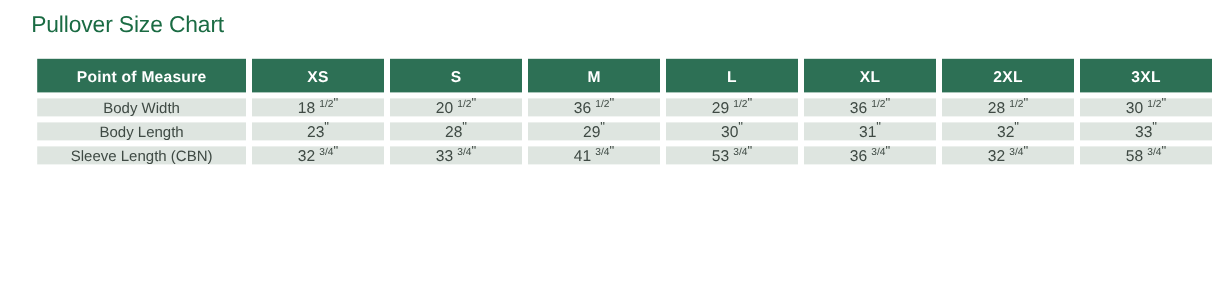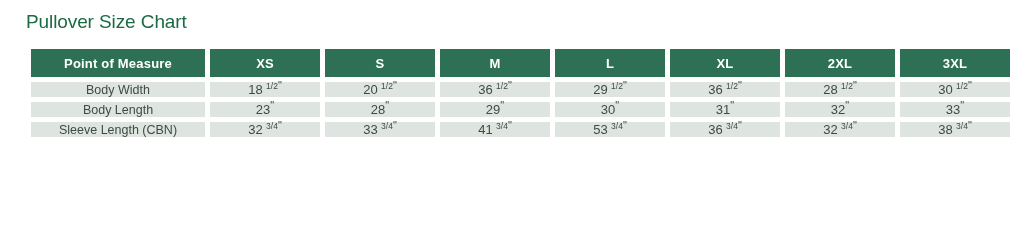--- a/index.html
+++ b/index.html
@@ -133,18 +133,18 @@
           <td><span class="inch-base">33</span><span class="inch">"</span></td>
         </tr>
         <tr>
           <td class="pom-cell">Sleeve Length (CBN)</td>
           <td><span class="inch-base">32</span> <span class="frac">3/4</span><span class="inch">"</span></td>
           <td><span class="inch-base">33</span> <span class="frac">3/4</span><span class="inch">"</span></td>
           <td><span class="inch-base">41</span> <span class="frac">3/4</span><span class="inch">"</span></td>
           <td><span class="inch-base">53</span> <span class="frac">3/4</span><span class="inch">"</span></td>
           <td><span class="inch-base">36</span> <span class="frac">3/4</span><span class="inch">"</span></td>
           <td><span class="inch-base">32</span> <span class="frac">3/4</span><span class="inch">"</span></td>
-          <td><span class="inch-base">38</span> <span class="frac">3/4</span><span class="inch">"</span></td>
+          <td><span class="inch-base">58</span> <span class="frac">3/4</span><span class="inch">"</span></td>
         </tr>
       </tbody>
   </table>
 
 </div>
 
 </body></html>

